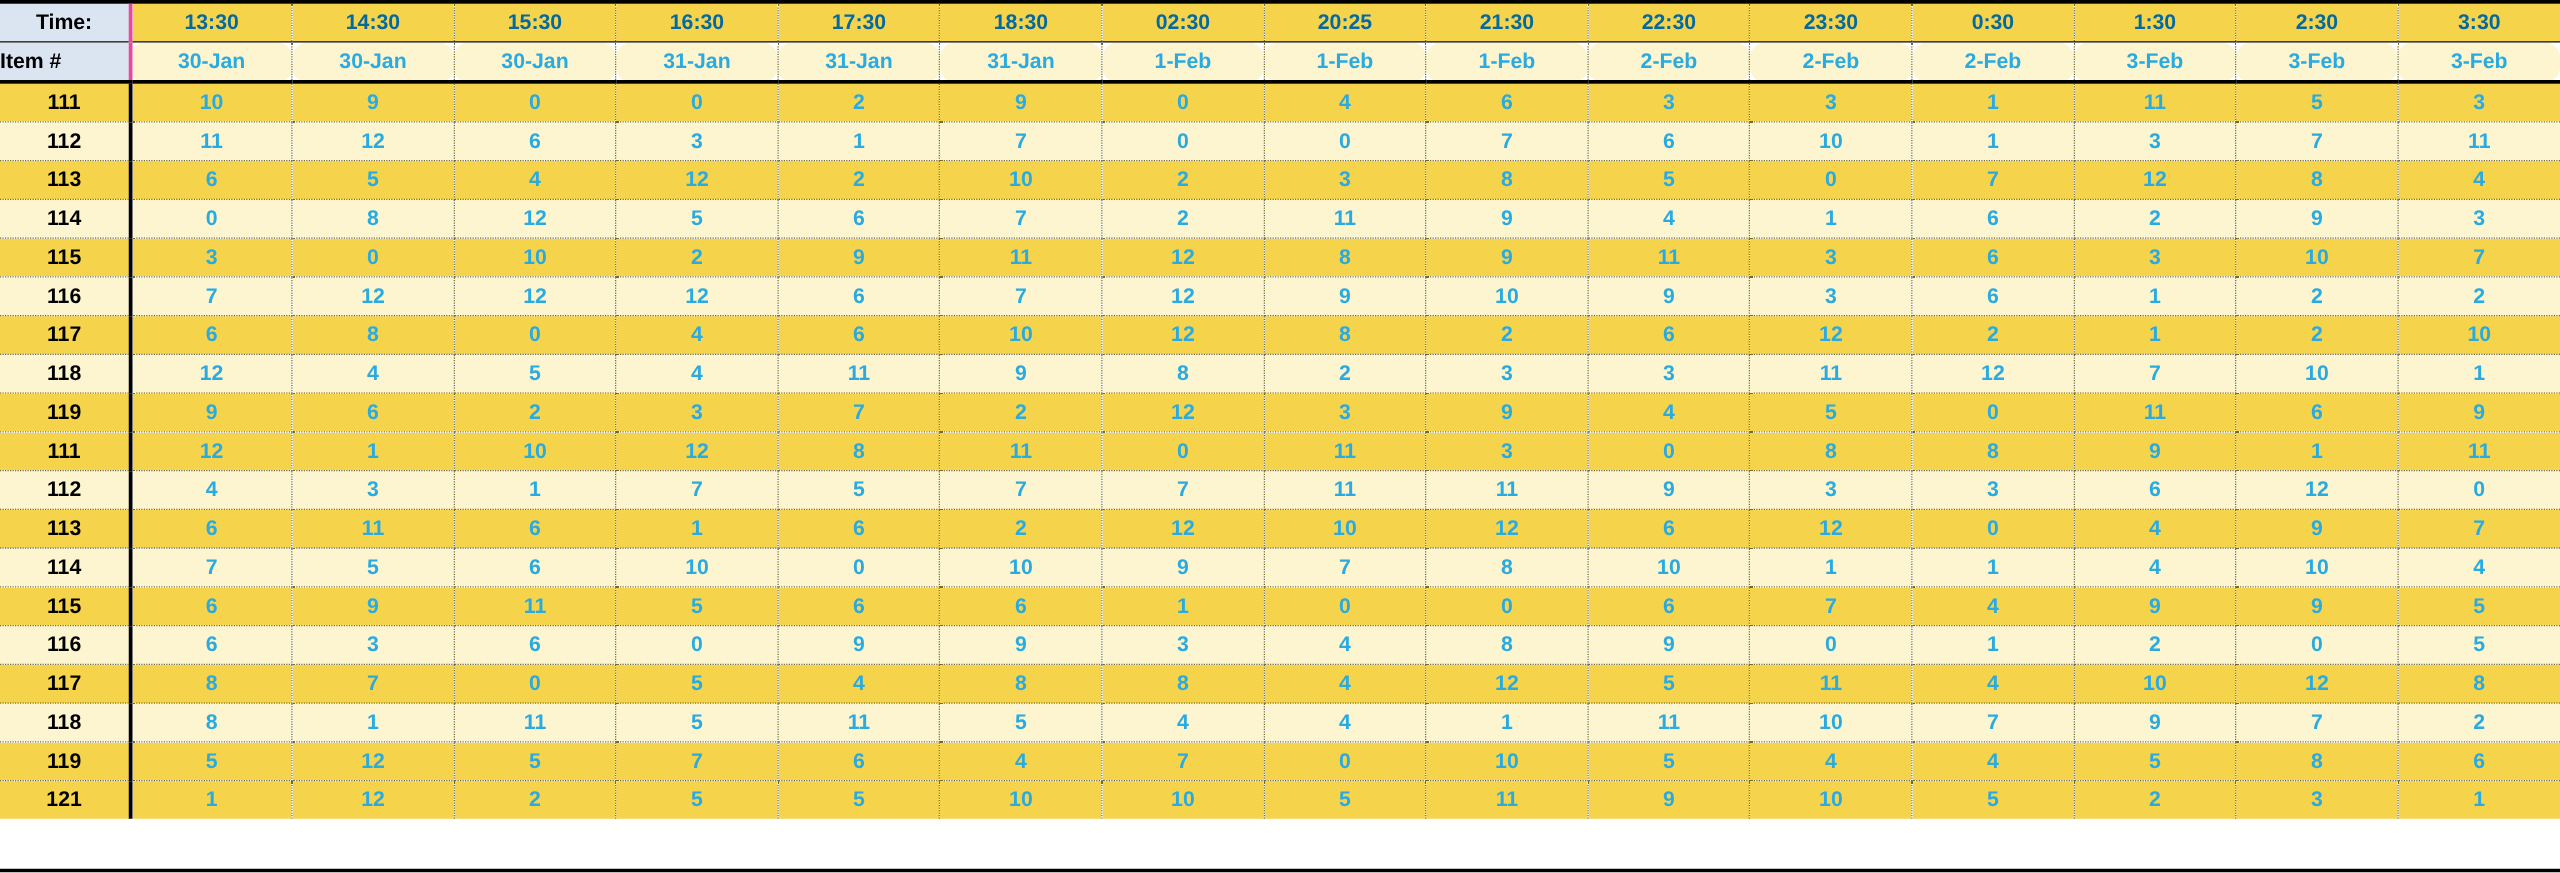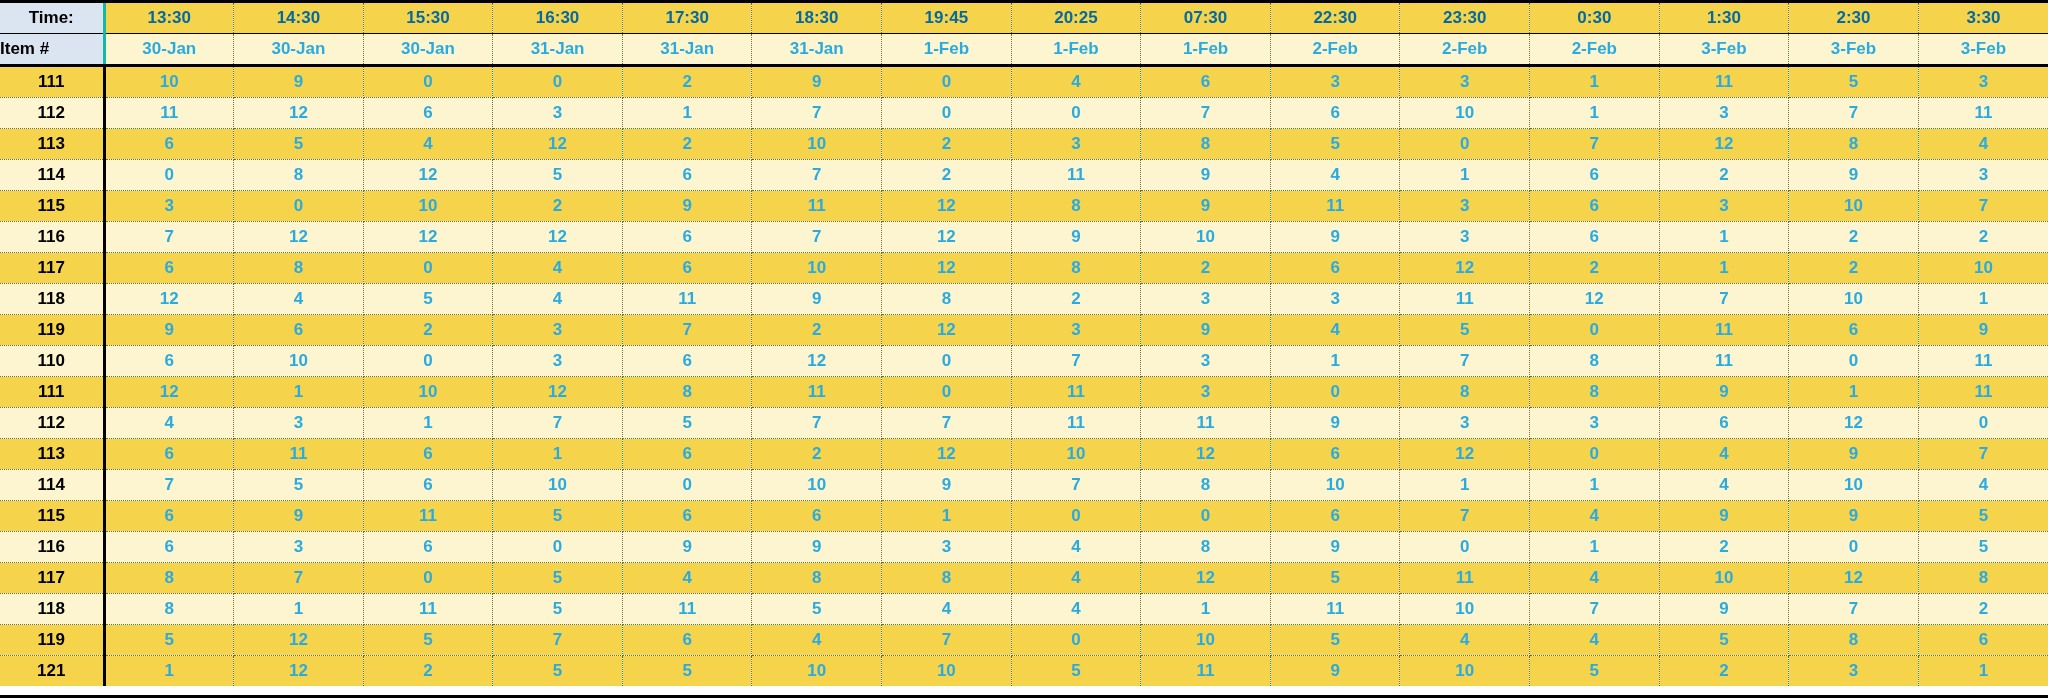--- a/index.html
+++ b/index.html
@@ -44,39 +44,40 @@
   
   col.c-label { width: 104px; }
   col.c-data  { width: 129.6px; }
 
   
   .hdr-label {
     background: #dbe5f1;
     color: #000000;
     text-align: right;
     padding-right: 10px;
-    border-right: 3px solid #14b8a6;
+    border-right: 3px solid #ec4899;
     border-bottom: 1px solid #000000;
   }
   .hdr-label.row2 {
     text-align: left;
     padding-right: 0;
     border-bottom: 3px solid #000000;
   }
   .hdr-time {
     background: #f5d44c;
     color: #0369a1;
     border-right: 1px dotted #7a6a20;
     border-bottom: 1px solid #000000;
   }
   .hdr-date {
     background: #fdf4d0;
     color: #29abe2;
     border-right: 1px dotted #7a6a20;
     border-bottom: 3px solid #000000;
+    border-radius: 12px;
   }
   .hdr-time.last, .hdr-date.last { border-right: none; }
 
   
   .rowlabel {
     background: #fdf4d0;
     color: #000000;
     text-align: right;
     padding-right: 14px;
     border-right: 3px solid #000000;
@@ -121,23 +122,23 @@
     </colgroup>
     <thead>
       <tr>
         <th class="hdr-label">Time:</th>
         <th class="hdr-time">13:30</th>
         <th class="hdr-time">14:30</th>
         <th class="hdr-time">15:30</th>
         <th class="hdr-time">16:30</th>
         <th class="hdr-time">17:30</th>
         <th class="hdr-time">18:30</th>
-        <th class="hdr-time">19:45</th>
+        <th class="hdr-time">02:30</th>
         <th class="hdr-time">20:25</th>
-        <th class="hdr-time">07:30</th>
+        <th class="hdr-time">21:30</th>
         <th class="hdr-time">22:30</th>
         <th class="hdr-time">23:30</th>
         <th class="hdr-time">0:30</th>
         <th class="hdr-time">1:30</th>
         <th class="hdr-time">2:30</th>
         <th class="hdr-time last">3:30</th>
       </tr>
       <tr>
         <th class="hdr-label row2">Item #</th>
         <th class="hdr-date">30-Jan</th>
@@ -313,38 +314,20 @@
           <td class="cell">12</td>
           <td class="cell">3</td>
           <td class="cell">9</td>
           <td class="cell">4</td>
           <td class="cell">5</td>
           <td class="cell">0</td>
           <td class="cell">11</td>
           <td class="cell">6</td>
           <td class="cell last">9</td>
         </tr>
-        <tr>
-          <td class="rowlabel">110</td>
-          <td class="cell">6</td>
-          <td class="cell">10</td>
-          <td class="cell">0</td>
-          <td class="cell">3</td>
-          <td class="cell">6</td>
-          <td class="cell">12</td>
-          <td class="cell">0</td>
-          <td class="cell">7</td>
-          <td class="cell">3</td>
-          <td class="cell">1</td>
-          <td class="cell">7</td>
-          <td class="cell">8</td>
-          <td class="cell">11</td>
-          <td class="cell">0</td>
-          <td class="cell last">11</td>
-        </tr>
         <tr class="alt">
           <td class="rowlabel">111</td>
           <td class="cell">12</td>
           <td class="cell">1</td>
           <td class="cell">10</td>
           <td class="cell">12</td>
           <td class="cell">8</td>
           <td class="cell">11</td>
           <td class="cell">0</td>
           <td class="cell">11</td>

